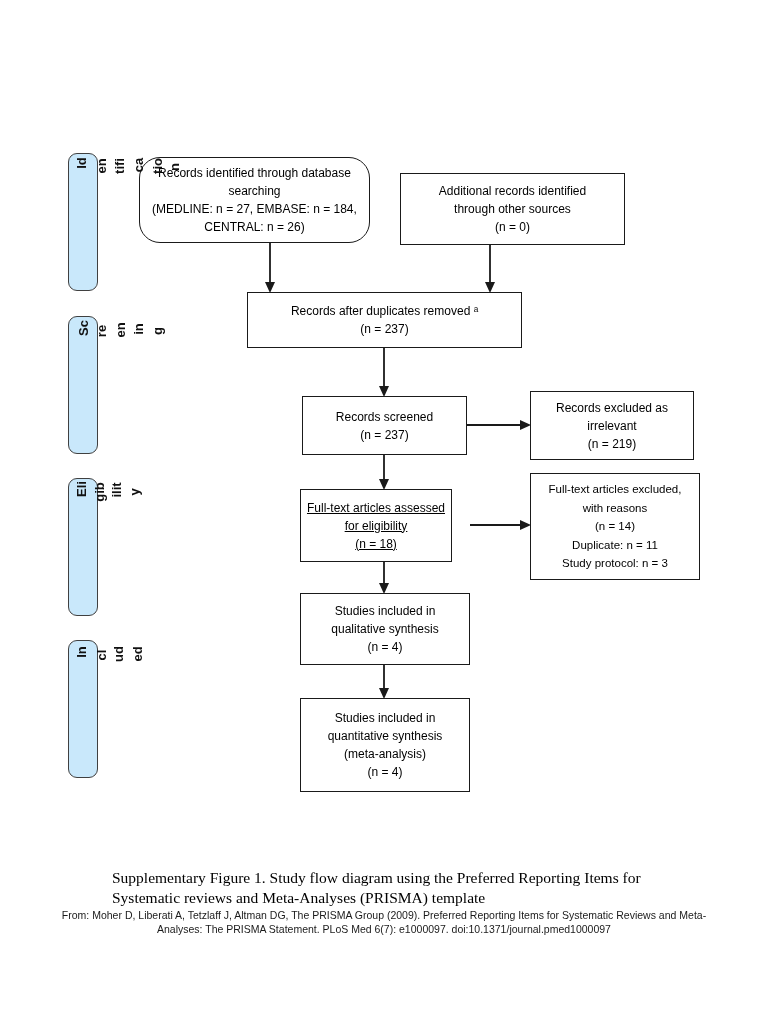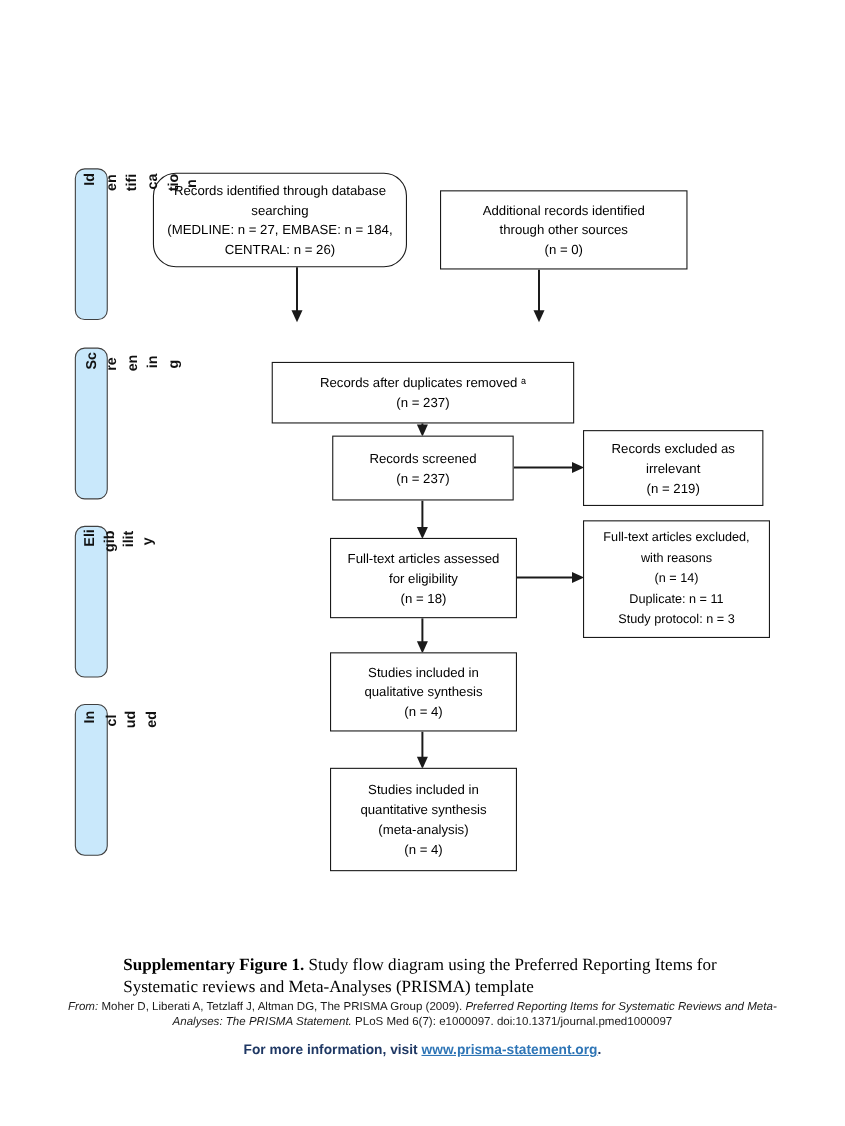--- a/index.html
+++ b/index.html
@@ -42,26 +42,26 @@
   .footnote{
     position:absolute;left:112px;top:824px;width:560px;
     font-family:"Liberation Serif","DejaVu Serif",serif;
     font-size:13.5px;line-height:16.5px;white-space:pre-line;z-index:3;
   }
   .caption{
     position:absolute;left:112px;top:868px;width:560px;
     font-family:"Liberation Serif","DejaVu Serif",serif;
     font-size:15.5px;line-height:19.5px;white-space:pre-line;z-index:3;
   }
-  .caption .bold{font-weight:bold;}
+  .caption .bold{font-weight:normal;}
   .citation{
     position:absolute;left:20px;top:909px;width:728px;text-align:center;
     font-size:10.5px;line-height:13.5px;color:#1a1a1a;z-index:3;
   }
-  .citation .it{font-style:italic;}
+  .citation .it{}
   .infoline{
     position:absolute;left:20px;top:947px;width:728px;text-align:center;
     font-size:12.5px;font-weight:bold;z-index:3;
   }
   .infoline .navy{color:#1F3864;}
   .infoline .link{color:#2E75B6;text-decoration:underline;cursor:pointer;}
 </style>
 </head>
 <body>
 
@@ -117,37 +117,37 @@
 (MEDLINE: n = 27, EMBASE: n = 184,
 CENTRAL: n = 26)</span>
   </div>
 
   <div class="fbox" style="left:400px;top:173px;width:225px;height:72px;">
     <span class="txt">Additional records identified
 through other sources
 (n = 0)</span>
   </div>
 
-  <div class="fbox" style="left:247px;top:292px;width:275px;height:56px;margin-top:37px;">
+  <div class="fbox" style="left:247px;top:292px;width:275px;height:56px;">
     <span class="txt">Records after duplicates removed ᵃ
 (n = 237)</span>
   </div>
 
   <div class="fbox" style="left:302px;top:396px;width:165px;height:59px;">
     <span class="txt">Records screened
 (n = 237)</span>
   </div>
 
   <div class="fbox" style="left:530px;top:391px;width:164px;height:69px;">
     <span class="txt">Records excluded as
 irrelevant
 (n = 219)</span>
   </div>
 
-  <div class="fbox" style="left:300px;top:489px;width:170px;height:73px;">
+  <div class="fbox" style="left:300px;top:489px;width:152px;height:73px;text-decoration:underline;">
     <span class="txt">Full-text articles assessed
 for eligibility
 (n = 18)</span>
   </div>
 
   <div class="fbox" style="left:530px;top:473px;width:170px;height:107px;">
     <span class="txt small">Full-text articles excluded,
 with reasons
 (n = 14)
 Duplicate: n = 11
@@ -169,15 +169,14 @@
 
 
   <div class="caption"><span class="bold">Supplementary Figure 1.</span><span> Study flow diagram using the Preferred Reporting Items for
 Systematic reviews and Meta-Analyses (PRISMA) template</span></div>
 
   <div class="citation">
     <div><span class="it">From:</span><span>  Moher D, Liberati A, Tetzlaff J, Altman DG, The PRISMA Group (2009). </span><span class="it">Preferred Reporting Items for Systematic Reviews and Meta-</span></div>
     <div><span class="it">Analyses: The PRISMA Statement.</span><span> PLoS Med 6(7): e1000097. doi:10.1371/journal.pmed1000097</span></div>
   </div>
 
-  <div class="infoline"><span class="navy">For more information, visit </span><span class="link">www.prisma-statement.org</span><span class="navy">.</span></div>
 
 </div>
 
 </body></html>

